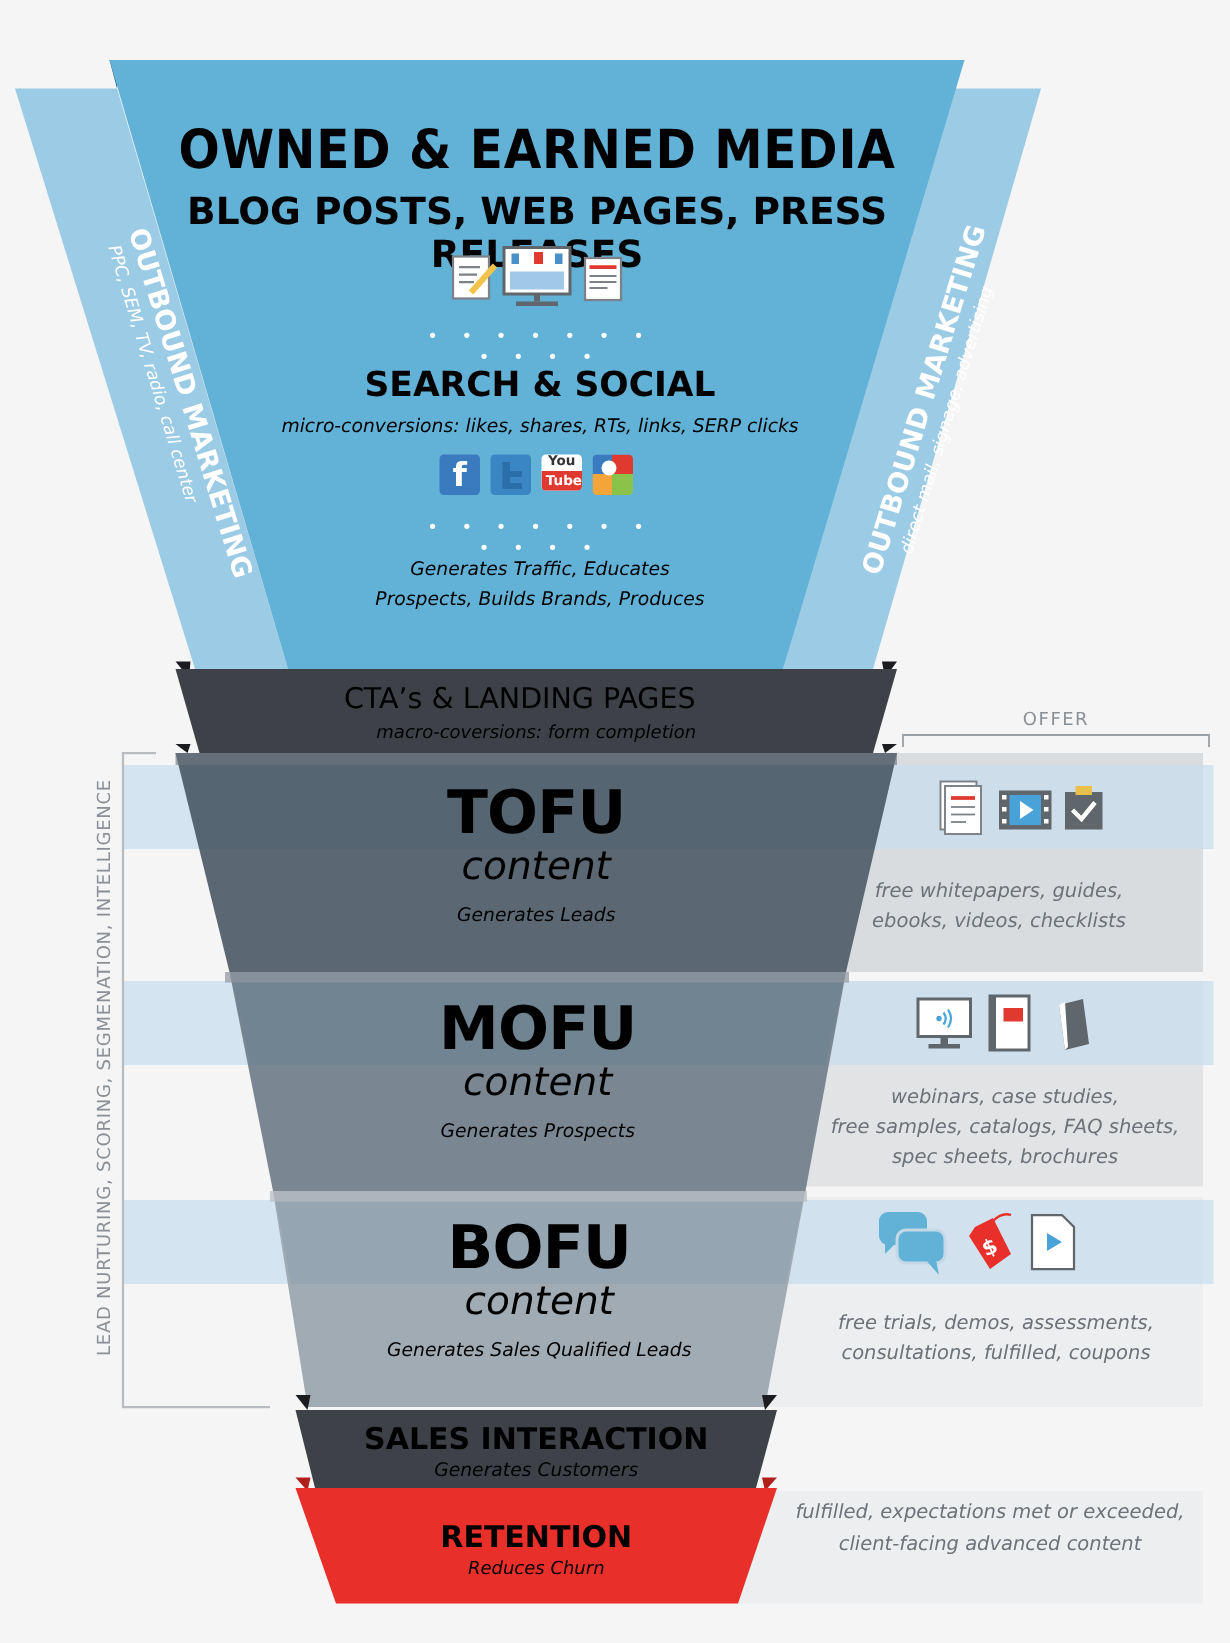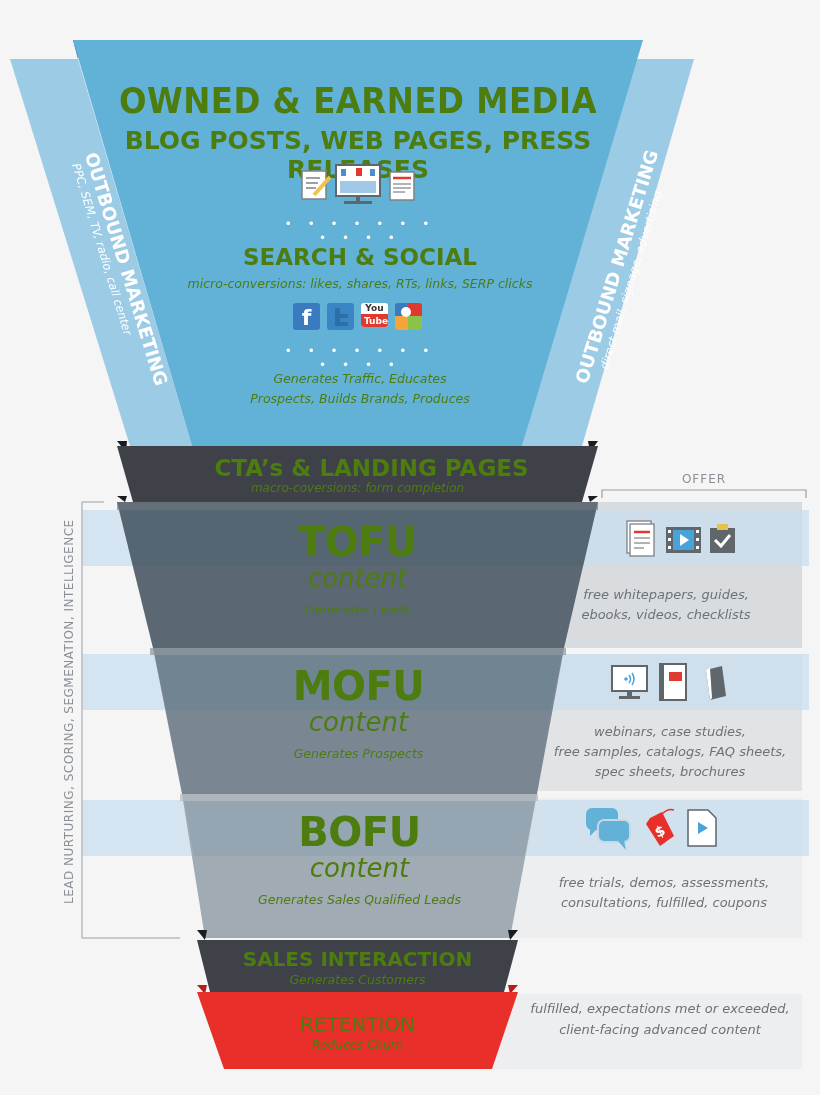--- a/index.html
+++ b/index.html
@@ -1,20 +1,20 @@
 <!DOCTYPE html>
 <html><head>
 <meta charset="utf-8">
 <style>
   html, body { margin:0; padding:0; }
   body { width:820px; height:1095px; background:#f5f5f5; position:relative; overflow:hidden;
          font-family:"DejaVu Sans", "Liberation Sans", sans-serif; }
   .abs { position:absolute; }
   svg.bg { position:absolute; left:0; top:0; }
-  .center { text-align:center; color:#4d7c0f; }
+  .center { text-align:center; color:#000000; }
   .t-main { font-family:"DejaVu Sans Condensed","DejaVu Sans",sans-serif; font-weight:bold; font-size:36px; letter-spacing:0.5px; }
   .t-sub { font-weight:bold; font-size:25px; }
   .t-h2 { font-weight:bold; font-size:23px; }
   .small-it { font-style:italic; font-size:12.5px; }
   .stage-title { font-weight:bold; font-size:40px; line-height:44px; letter-spacing:-0.5px; }
   .stage-content { font-size:26px; font-style:italic; line-height:28px; font-weight:normal; }
   .stage-desc { font-style:italic; font-size:12.5px; margin-top:10px; }
   .offer-text { color:#6d7278; font-style:italic; font-size:13px; line-height:20px; text-align:center; }
   .dots { color:#fff; font-size:12px; letter-spacing:6px; }
   .rot { transform-origin:0 0; white-space:nowrap; color:#fff; }
@@ -136,21 +136,21 @@
 <div class="abs rot" style="left:100px;top:150px;transform:rotate(73deg);">
   <div style="font-weight:bold;font-size:18px;line-height:20px;">OUTBOUND MARKETING</div>
   <div style="font-style:italic;font-size:11.5px;line-height:14px;margin-left:6px;">PPC, SEM, TV, radio, call center</div>
 </div>
 
 <div class="abs rot" style="left:572px;top:380px;transform:rotate(-73deg);">
   <div style="font-weight:bold;font-size:18px;line-height:20px;">OUTBOUND MARKETING</div>
   <div style="font-style:italic;font-size:11.5px;line-height:14px;margin-left:20px;">direct mail, signage, advertising</div>
 </div>
 
-<div class="abs center" style="left:131px;top:455px;width:481px;font-weight:bold;font-size:23px;">CTA’s &amp; LANDING PAGES</div>
+<div class="abs center" style="left:106px;top:455px;width:481px;font-weight:normal;font-size:19px;">CTA’s &amp; LANDING PAGES</div>
 <div class="abs center small-it" style="left:117px;top:481px;width:481px;font-size:12px;">macro-coversions: form completion</div>
 
 <div class="abs rot" style="left:62px;top:904px;transform:rotate(-90deg);color:#8a9096;font-size:12px;letter-spacing:0.5px;">LEAD NURTURING, SCORING, SEGMENATION, INTELLIGENCE</div>
 
 <div class="abs" style="left:602px;top:472px;width:204px;text-align:center;color:#8a9096;font-size:12px;letter-spacing:1px;">OFFER</div>
 
 <div class="abs center" style="left:117px;top:520px;width:481px;">
   <div class="stage-title">TOFU</div>
   <div class="stage-content">content</div>
   <div class="stage-desc">Generates Leads</div>
@@ -245,18 +245,18 @@
   </svg>
 </div>
 <div class="abs offer-text" style="left:536px;top:873px;width:256px;">
   <div>free trials, demos, assessments,</div>
   <div>consultations, fulfilled, coupons</div>
 </div>
 
 <div class="abs center" style="left:197px;top:947px;width:321px;font-weight:bold;font-size:20px;">SALES INTERACTION</div>
 <div class="abs center small-it" style="left:197px;top:972px;width:321px;">Generates Customers</div>
 
-<div class="abs center" style="left:197px;top:1012px;width:321px;font-weight:normal;font-size:20px;">RETENTION</div>
+<div class="abs center" style="left:197px;top:1012px;width:321px;font-weight:bold;font-size:20px;">RETENTION</div>
 <div class="abs center small-it" style="left:197px;top:1038px;width:321px;font-size:12px;">Reduces Churn</div>
 <div class="abs offer-text" style="left:520px;top:998px;width:280px;line-height:21px;">
   <div>fulfilled, expectations met or exceeded,</div>
   <div>client-facing advanced content</div>
 </div>
 
 </body></html>

